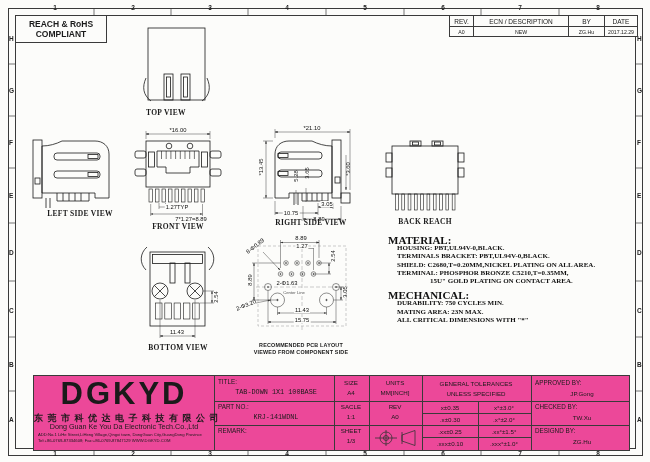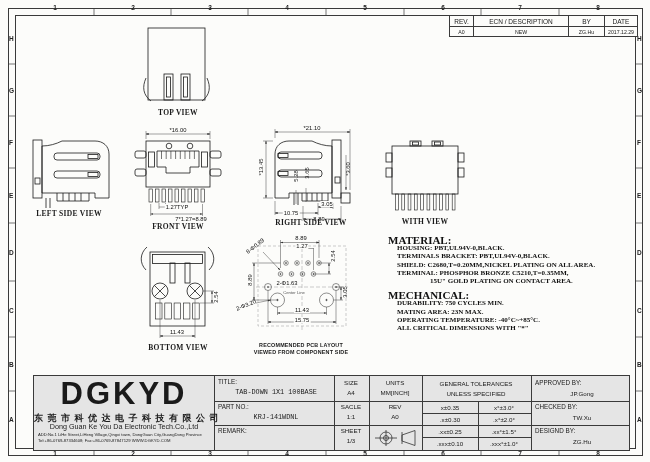--- a/index.html
+++ b/index.html
@@ -21,21 +21,21 @@
   .rA{transform:translate(-50%,-50%) rotate(-38deg)}
   .rB{transform:translate(-50%,-50%) rotate(-22deg)}
   .tiny{font-size:4.2px;color:#555}
   .vl{position:absolute;font:bold 7.5px "Liberation Serif",serif;white-space:nowrap;transform:translate(-50%,-50%);letter-spacing:.3px}
   .cap{position:absolute;font:bold 5.4px "Liberation Sans",sans-serif;transform:translate(-50%,-50%);white-space:nowrap;letter-spacing:.2px}
   .notes{position:absolute;left:388px;top:236px;font-family:"Liberation Serif",serif;font-size:7px;font-weight:bold;line-height:8.2px;white-space:nowrap;color:#111}
   .notes .t{font-size:11px}
   .notes .i{margin-left:9px}
   .notes .i2{margin-left:42px}
   .notes .gap{height:6px}
-  .tb{position:absolute;left:33px;top:375px;width:595px;height:74px;border:1px solid #3a3a3a;background:#e5e5e5}
+  .tb{position:absolute;left:33px;top:375px;width:595px;height:74px;border:1px solid #3a3a3a;background:#ec4899}
   .tb .v{position:absolute;top:0;bottom:0;width:1px;background:#3a3a3a}
   .tb .h{position:absolute;height:1px;background:#3a3a3a}
   .tb .lab{position:absolute;font-size:6.3px;white-space:nowrap}
   .tb .cval{position:absolute;font-size:6.2px;white-space:nowrap;transform:translate(-50%,0);text-align:center}
   .tb .mono{font-family:"Liberation Mono",monospace;font-size:6.8px}
   .logo{position:absolute;left:0;top:1px;width:180px;text-align:center;font:bold 31px "Liberation Sans",sans-serif;letter-spacing:3px;line-height:33px}
   .cn{position:absolute;left:0;top:36px;width:180px;text-align:right;font-weight:bold;font-size:9px;letter-spacing:1px;white-space:nowrap}
   .en{position:absolute;left:0;top:46px;width:180px;text-align:center;font-size:7.2px;white-space:nowrap}
   .addr{position:absolute;left:4px;top:56px;width:176px;font-size:4.2px;white-space:nowrap;overflow:hidden}
   .tel{position:absolute;left:4px;top:62px;width:176px;font-size:4.2px;white-space:nowrap;overflow:hidden}
@@ -76,20 +76,24 @@
 
   <span class="zl" style="left:637px;top:38px">H</span>
   <span class="zl" style="left:637px;top:90px">G</span>
   <span class="zl" style="left:637px;top:142px">F</span>
   <span class="zl" style="left:637px;top:195px">E</span>
   <span class="zl" style="left:637px;top:252px">D</span>
   <span class="zl" style="left:637px;top:310px">C</span>
   <span class="zl" style="left:637px;top:364px">B</span>
   <span class="zl" style="left:637px;top:419px">A</span>
 
+  <div class="reach">
+    <div>REACH &amp; RoHS</div>
+    <div>COMPLIANT</div>
+  </div>
 
   <div class="rt">
     <div>REV.</div>
     <div>ECN / DESCRIPTION</div>
     <div>BY</div>
     <div>DATE</div>
     <div class="v2">A0</div>
     <div class="v2">NEW</div>
     <div class="v2">ZG.Hu</div>
     <div class="v2">2017.12.29</div>
@@ -356,41 +360,40 @@
   <div class="d r90" style="left:333px;top:256px">2.54</div>
   <div class="d r90" style="left:250px;top:280px">8.89</div>
   <div class="d rA" style="left:255px;top:246px">8-Φ0.89</div>
   <div class="d bg" style="left:287px;top:283px">2-Φ1.63</div>
   <div class="d r90" style="left:345px;top:292px">3.05</div>
   <div class="d rB" style="left:246px;top:305px">2-Φ3.20</div>
   <div class="d bg" style="left:302px;top:310px">11.43</div>
   <div class="d bg" style="left:302px;top:320px">15.75</div>
   <div class="d tiny bg" style="left:294px;top:292px">Center Line</div>
 
-  <div class="vl" style="left:178px;top:112px">TOP VIEW</div>
-  <div class="vl" style="left:69px;top:213px">LEFT SIDE VIEW</div>
+  <div class="vl" style="left:166px;top:112px">TOP VIEW</div>
+  <div class="vl" style="left:80px;top:213px">LEFT SIDE VIEW</div>
   <div class="vl" style="left:178px;top:226px">FRONT VIEW</div>
   <div class="vl" style="left:311px;top:222px">RIGHT SIDE VIEW</div>
-  <div class="vl" style="left:425px;top:221px">WITH VIEW</div>
+  <div class="vl" style="left:425px;top:221px">BACK REACH</div>
   <div class="vl" style="left:178px;top:347px">BOTTOM VIEW</div>
   <div class="cap" style="left:301px;top:345px">RECOMMENDED PCB LAYOUT</div>
   <div class="cap" style="left:301px;top:352px">VIEWED FROM COMPONENT SIDE</div>
 
   <div class="notes">
     <div class="t">MATERIAL:</div>
     <div class="i">HOUSING: PBT,UL94V-0,BLACK.</div>
     <div class="i">TERMINALS BRACKET: PBT,UL94V-0,BLACK.</div>
     <div class="i">SHIELD: C2680,T=0.20MM,NICKEL PLATING ON ALL AREA.</div>
     <div class="i">TERMINAL: PHOSPHOR BRONZE C5210,T=0.35MM,</div>
     <div class="i2">15U" GOLD PLATING ON CONTACT AREA.</div>
     <div class="gap"></div>
     <div class="t">MECHANICAL:</div>
     <div class="i">DURABILITY: 750 CYCLES MIN.</div>
     <div class="i">MATING AREA: 23N MAX.</div>
-    <div class="i">OPERATING TEMPERATURE: -40°C~+85°C.</div>
     <div class="i">ALL CRITICAL DIMENSIONS WITH "*"</div>
   </div>
 
   <div class="tb">
     <div class="v" style="left:180px"></div>
     <div class="v" style="left:300px"></div>
     <div class="v" style="left:335px"></div>
     <div class="v" style="left:388px"></div>
     <div class="v" style="left:444px;top:25px"></div>
     <div class="v" style="left:497px"></div>

